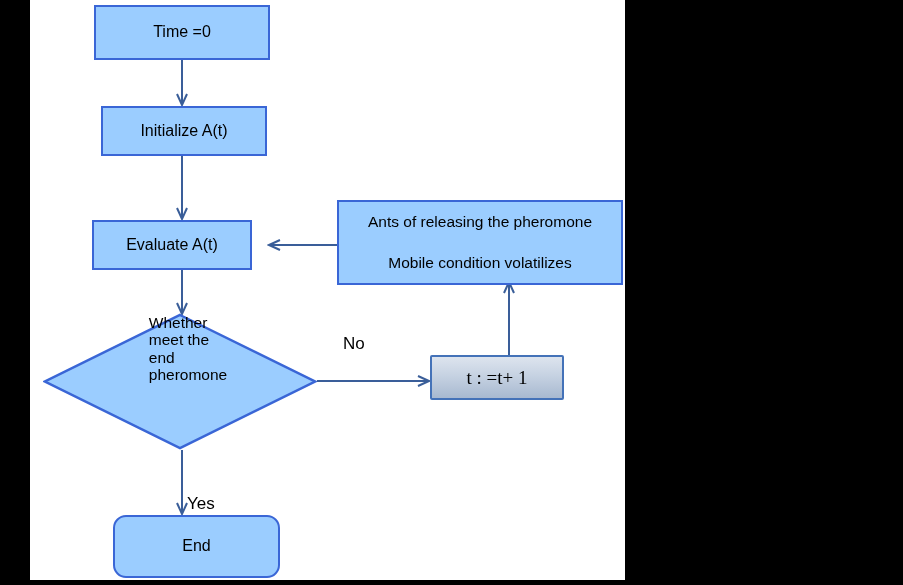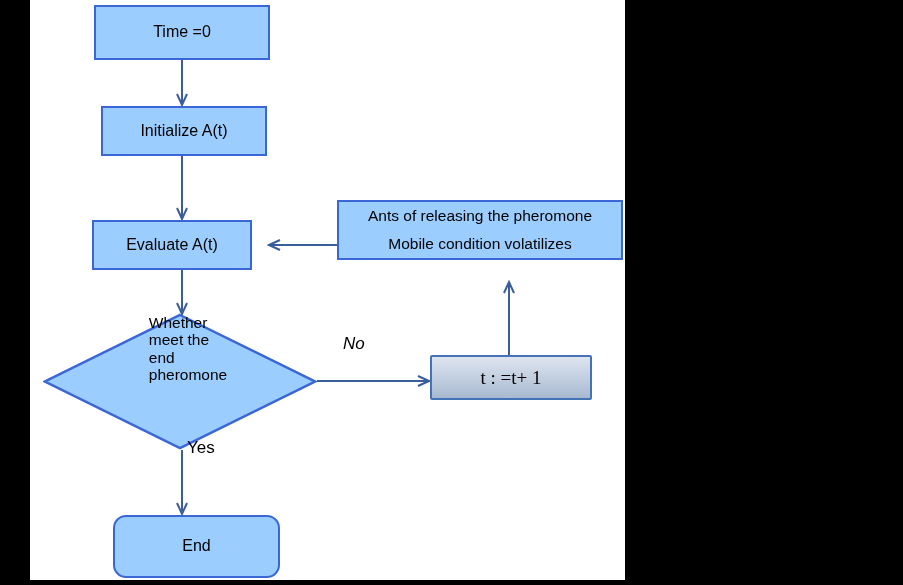--- a/index.html
+++ b/index.html
@@ -36,30 +36,30 @@
   #n-start{left:64px;top:5px;width:176px;height:55px;}
   
   #n-init{left:71px;top:106px;width:166px;height:50px;}
   
   #n-eval{left:62px;top:220px;width:160px;height:50px;}
   
   #n-end{left:83px;top:515px;width:167px;height:63px;}
 
   
   #n-pher{
-    left:307px;top:200px;width:286px;height:60px;
+    left:307px;top:200px;width:286px;height:85px;
     flex-direction:column;justify-content:space-around;
     font-size:15.5px;
   }
   #n-pher .ln{display:block;width:100%;}
 
   
   #n-incr{
     position:absolute;box-sizing:border-box;
-    left:400px;top:355px;width:162px;height:45px;
+    left:400px;top:355px;width:134px;height:45px;
     display:flex;align-items:center;justify-content:center;
     background:linear-gradient(to bottom,#DDE4EE 0%,#C6D2E2 45%,#A8B9D0 100%);
     border:2px solid #4472B8;
     border-radius:2px;
     font-size:19px;color:#000000;
     font-family:"Liberation Serif", serif;
   }
 
   
   #n-dec{
@@ -69,22 +69,22 @@
     position:absolute;left:0;top:1px;width:100%;height:100%;
     display:flex;justify-content:center;
     font-size:15.5px;line-height:1.12;color:#000000;
     padding-left:16px;box-sizing:border-box;
   }
   #n-dec .dtext span{display:block;}
 
   .edgelabel{
     position:absolute;font-size:17px;color:#000000;white-space:nowrap;
   }
-  #lbl-no{left:313px;top:334px;font-style:italic;}
-  #lbl-yes{left:157px;top:438px;}
+  #lbl-no{left:313px;top:334px;}
+  #lbl-yes{left:157px;top:494px;}
 </style>
 </head>
 <body>
 
 <div id="stage">
 
   <div id="canvas"></div>
 
   <svg id="wires">
     <defs>

